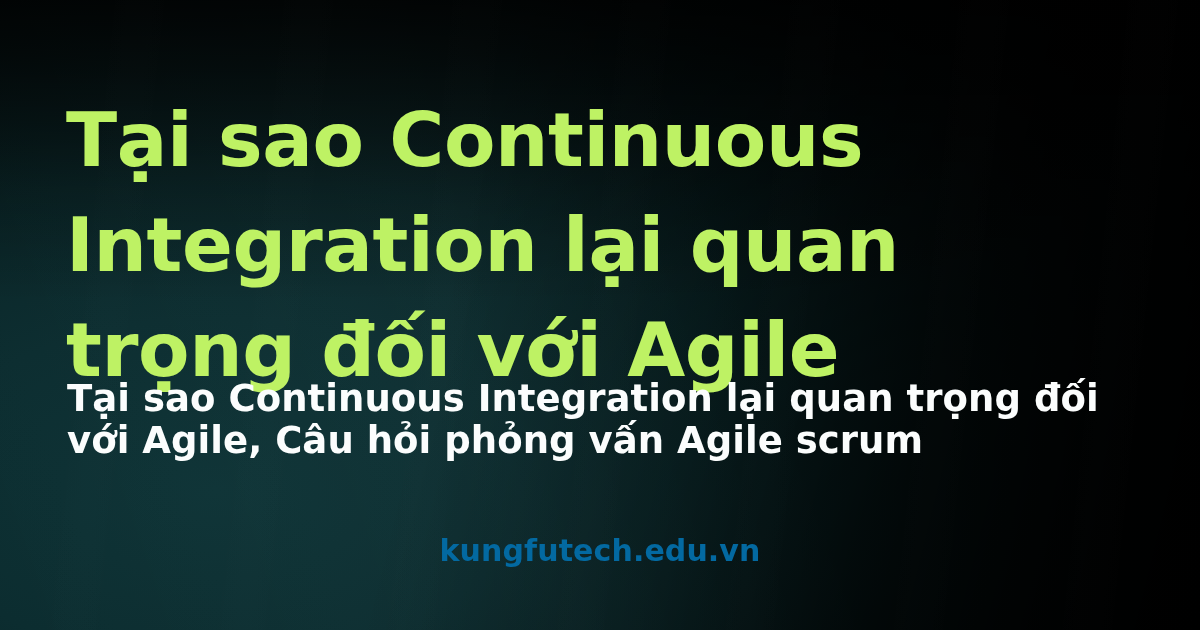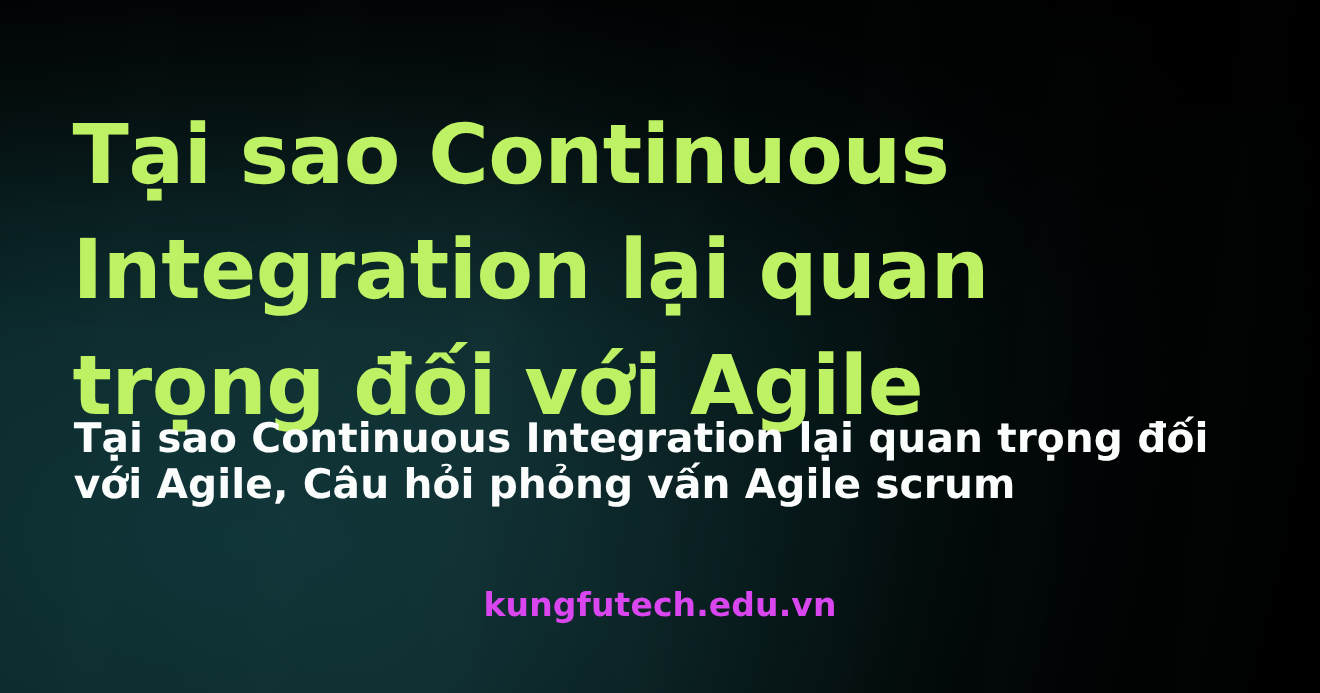--- a/index.html
+++ b/index.html
@@ -129,21 +129,21 @@
     letter-spacing: 0.05px;
   }
 
   .site-domain {
     position: absolute;
     left: 0;
     right: 0;
     top: 533px;
     margin: 0;
     text-align: center;
-    color: #d946ef;
+    color: #0369a1;
     font-size: 30px;
     font-weight: 700;
     letter-spacing: 0.1px;
   }
 </style>
 </head>
 <body>
 
 <div id="share-card">
 

